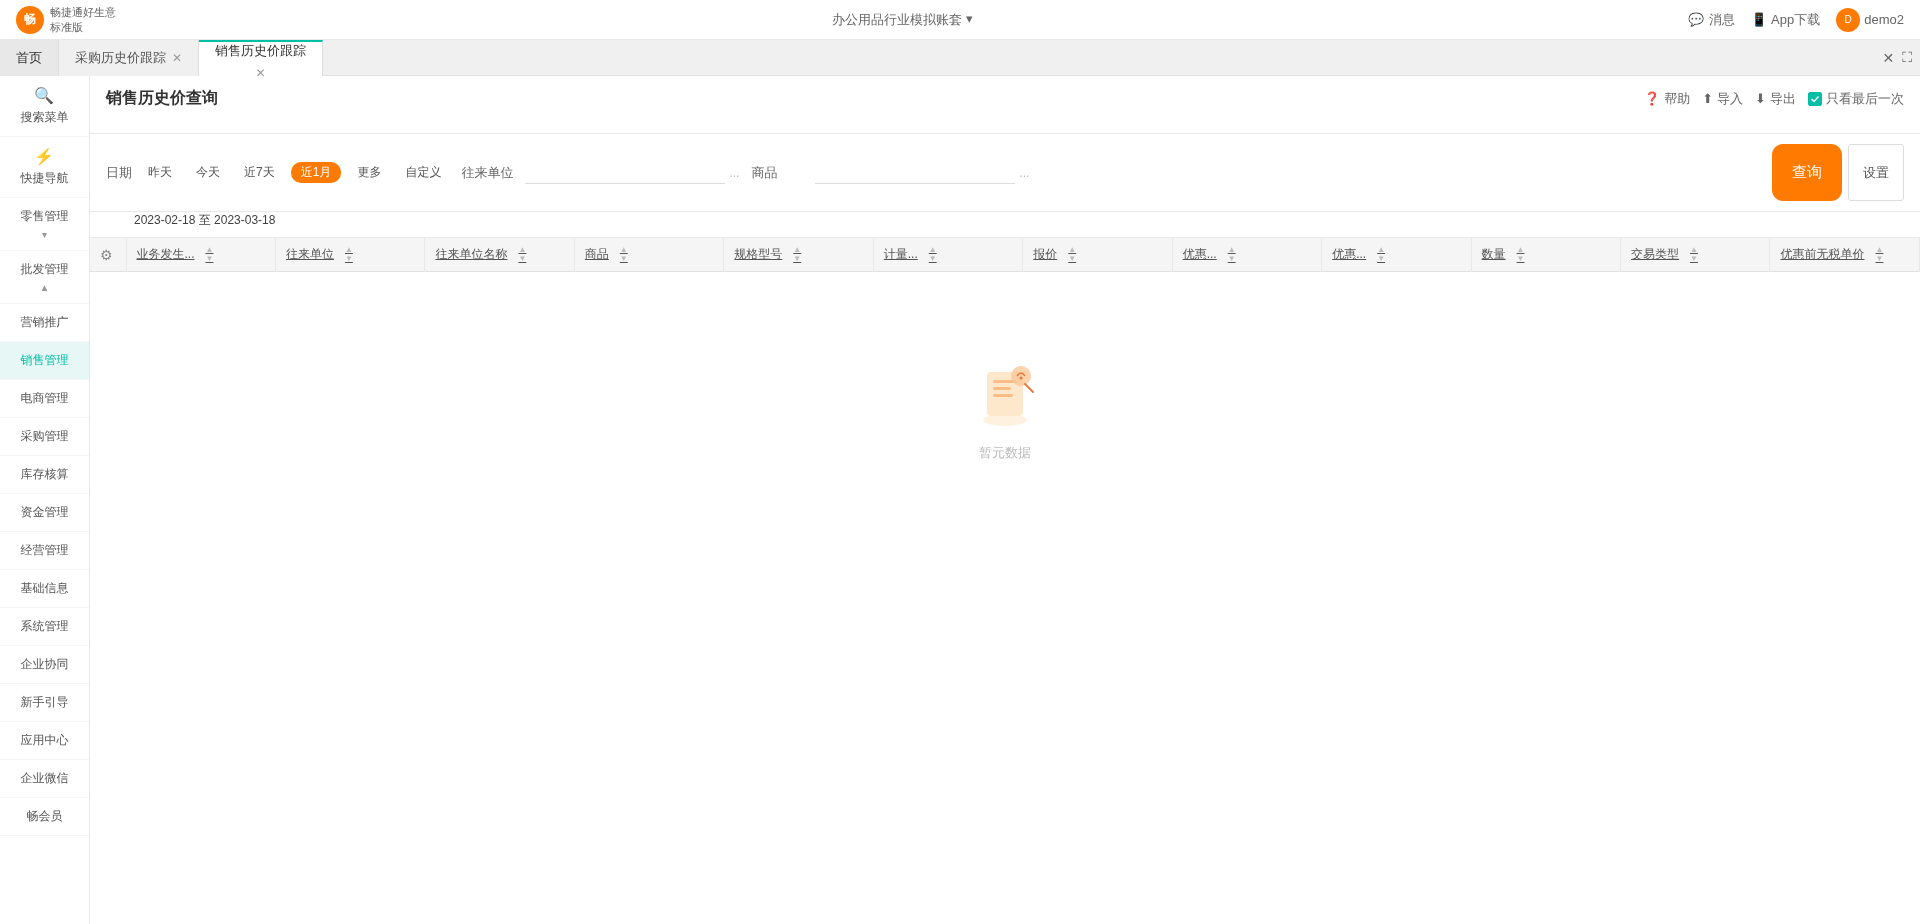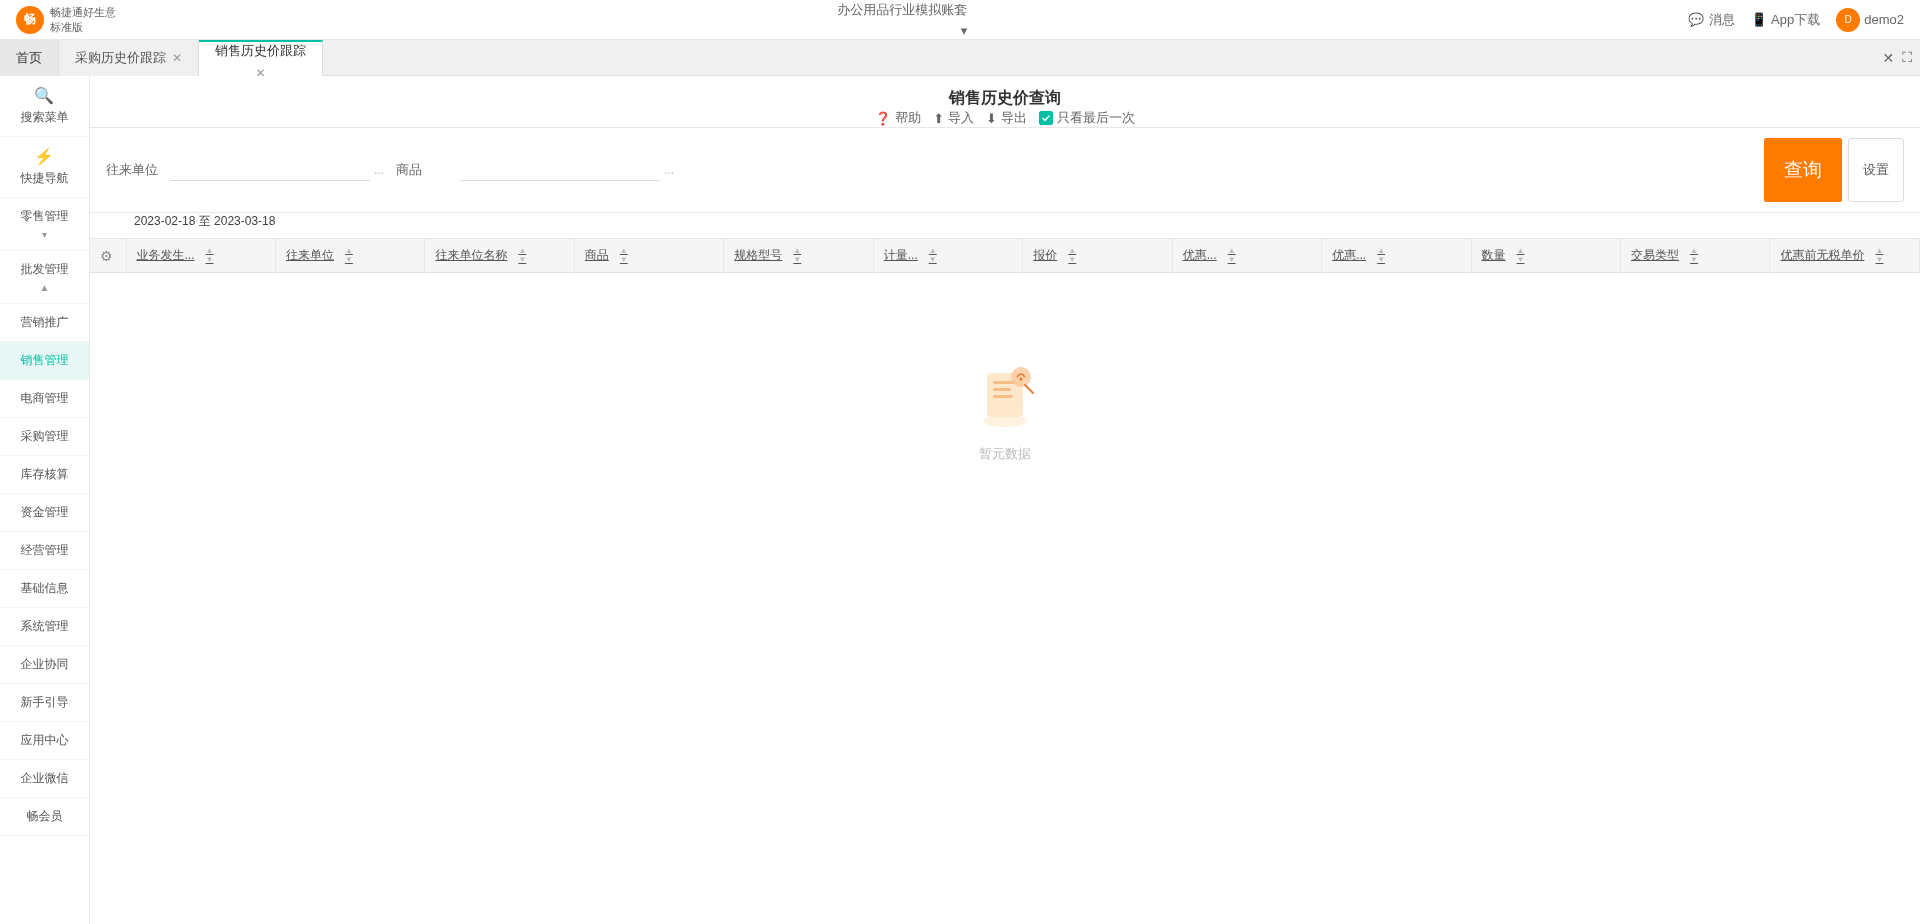--- a/index.html
+++ b/index.html
@@ -5,21 +5,21 @@
     * { margin: 0; padding: 0; box-sizing: border-box; }
     body { font-family: "Microsoft YaHei", sans-serif; font-size: 13px; background: #f5f5f5; color: #333; width: 1920px; height: 924px; overflow: hidden; display: flex; flex-direction: column; }
 
     
     .topbar { height: 40px; background: #fff; display: flex; align-items: center; justify-content: space-between; padding: 0 16px; border-bottom: 1px solid #e8e8e8; flex-shrink: 0; }
     .topbar-left { display: flex; align-items: center; gap: 8px; }
     .logo-area { display: flex; align-items: center; gap: 6px; }
     .logo-circle { width: 28px; height: 28px; background: #ff7a00; border-radius: 50%; display: flex; align-items: center; justify-content: center; color: white; font-size: 12px; font-weight: bold; }
     .logo-text { font-size: 11px; color: #666; line-height: 1.3; }
     .topbar-center { display: flex; align-items: center; gap: 8px; color: #666; font-size: 13px; }
-    .topbar-dropdown { display: flex; align-items: flex-end; gap: 4px; cursor: pointer; flex-direction: column; }
+    .topbar-dropdown { display: flex; align-items: flex-start; gap: 4px; cursor: pointer; }
     .topbar-right { display: flex; align-items: center; gap: 16px; color: #666; font-size: 13px; }
     .topbar-right-item { display: flex; align-items: center; gap: 4px; cursor: pointer; }
     .avatar { width: 24px; height: 24px; border-radius: 50%; background: #ff7a00; display: flex; align-items: center; justify-content: center; color: white; font-size: 10px; }
 
     
     .tabbar { height: 36px; background: #f0f0f0; display: flex; align-items: center; padding: 0 0; flex-shrink: 0; border-bottom: 1px solid #e0e0e0; }
     .tab { height: 36px; display: flex; align-items: center; padding: 0 16px; cursor: pointer; font-size: 13px; color: #555; background: #f0f0f0; border-right: 1px solid #ddd; gap: 6px; }
     .tab.home { background: #e8e8e8; color: #333; }
     .tab.active { background: #fff; color: #333; border-top: 2px solid #00bfa5; flex-direction: column; }
     .tab-close { color: #999; font-size: 12px; cursor: pointer; }
@@ -31,40 +31,40 @@
 
     
     .sidebar { width: 90px; background: #fff; border-right: 1px solid #e8e8e8; display: flex; flex-direction: column; overflow-y: auto; flex-shrink: 0; }
     .sidebar-item { padding: 10px 4px; text-align: center; cursor: pointer; font-size: 12px; color: #555; display: flex; flex-direction: column; align-items: center; gap: 4px; border-bottom: 1px solid #f5f5f5; }
     .sidebar-item.active { background: #e6f7f5; color: #00bfa5; }
     .sidebar-item .item-icon { font-size: 16px; }
     .sidebar-item .item-arrow { font-size: 10px; color: #999; }
 
     
     .content { flex: 1; overflow: hidden; display: flex; flex-direction: column; background: #f5f5f5; }
-    .page-header { background: #fff; padding: 12px 16px 0; border-bottom: 1px solid #e8e8e8; flex-shrink: 0; display: flex; align-items: center; justify-content: space-between; flex-direction: column; }
+    .page-header { background: #fff; padding: 12px 16px 24px; border-bottom: 1px solid #e8e8e8; flex-shrink: 0; display: flex; align-items: center; justify-content: space-between; }
     .page-title { font-size: 16px; font-weight: bold; color: #333; }
     .page-header-actions { display: flex; align-items: center; gap: 12px; color: #666; font-size: 13px; }
     .page-header-action { display: flex; align-items: center; gap: 4px; cursor: pointer; }
     .checkbox-area { display: flex; align-items: center; gap: 4px; }
     .checkbox { width: 14px; height: 14px; border: 1px solid #00bfa5; background: #00bfa5; display: flex; align-items: center; justify-content: center; border-radius: 2px; }
     .checkbox svg { width: 10px; height: 10px; }
 
     
     .filter-bar { background: #fff; padding: 10px 16px; border-bottom: 1px solid #e8e8e8; flex-shrink: 0; display: flex; align-items: center; flex-wrap: wrap; gap: 12px; }
     .filter-group { display: flex; align-items: center; gap: 8px; }
     .filter-label { color: #666; font-size: 13px; }
     .date-btn { padding: 2px 8px; border-radius: 3px; font-size: 12px; cursor: pointer; color: #555; }
     .date-btn.active { background: #ff7a00; color: white; border-radius: 10px; padding: 2px 10px; }
     .filter-input-group { display: flex; align-items: center; gap: 4px; }
     .filter-input-label { color: #666; font-size: 13px; min-width: 60px; }
     .filter-input { border: none; border-bottom: 1px solid #ddd; padding: 3px 8px; font-size: 13px; width: 200px; outline: none; color: #333; background: transparent; }
     .filter-ellipsis { color: #bbb; font-size: 12px; cursor: pointer; }
     .filter-actions { display: flex; gap: 6px; margin-left: auto; }
-    .btn-query { background: #ff7a00; color: white; border: none; padding: 19px 20px; border-radius: 2px; cursor: pointer; font-size: 19px; }
+    .btn-query { background: #ff7a00; color: white; border: none; padding: 19px 20px; border-radius: 11px; cursor: pointer; font-size: 15px; }
     .btn-settings { background: #fff; color: #555; border: 1px solid #ddd; padding: 4px 14px; border-radius: 3px; cursor: pointer; font-size: 13px; }
 
     
     .table-container { flex: 1; overflow: auto; background: #fff; margin: 0; }
     .data-table { width: 100%; border-collapse: collapse; table-layout: fixed; }
     .data-table thead tr { background: #f5f5f5; border-bottom: 1px solid #e0e0e0; }
     .data-table th { padding: 8px 10px; font-weight: normal; font-size: 12px; color: #555; text-align: left; border-right: 1px solid #e8e8e8; white-space: nowrap; overflow: hidden; text-overflow: ellipsis; cursor: pointer; }
     .th-inner { display: flex; align-items: flex-start; gap: 11px; text-decoration: underline; }
     .sort-arrows { display: flex; flex-direction: column; gap: 1px; }
     .sort-arrow { font-size: 8px; color: #bbb; line-height: 1; }
@@ -214,20 +214,29 @@
             <svg viewBox="0 0 10 10" fill="none" xmlns="http://www.w3.org/2000/svg">
               <polyline points="1.5,5 4,7.5 8.5,2.5" stroke="white" stroke-width="1.5" fill="none"></polyline>
             </svg>
           </div>
           <span>只看最后一次</span>
         </div>
       </div>
     </div>
 
     <div class="filter-bar">
+      <div class="filter-group">
+        <span class="filter-label">日期</span>
+        <span class="date-btn">昨天</span>
+        <span class="date-btn">今天</span>
+        <span class="date-btn">近7天</span>
+        <span class="date-btn active">近1月</span>
+        <span class="date-btn">更多</span>
+        <span class="date-btn">自定义</span>
+      </div>
       <div class="filter-input-group">
         <span class="filter-input-label">往来单位</span>
         <input class="filter-input" type="text" style="">
         <span class="filter-ellipsis">...</span>
       </div>
       <div class="filter-input-group">
         <span class="filter-input-label">商品</span>
         <input class="filter-input" type="text" style="">
         <span class="filter-ellipsis">...</span>
       </div>

